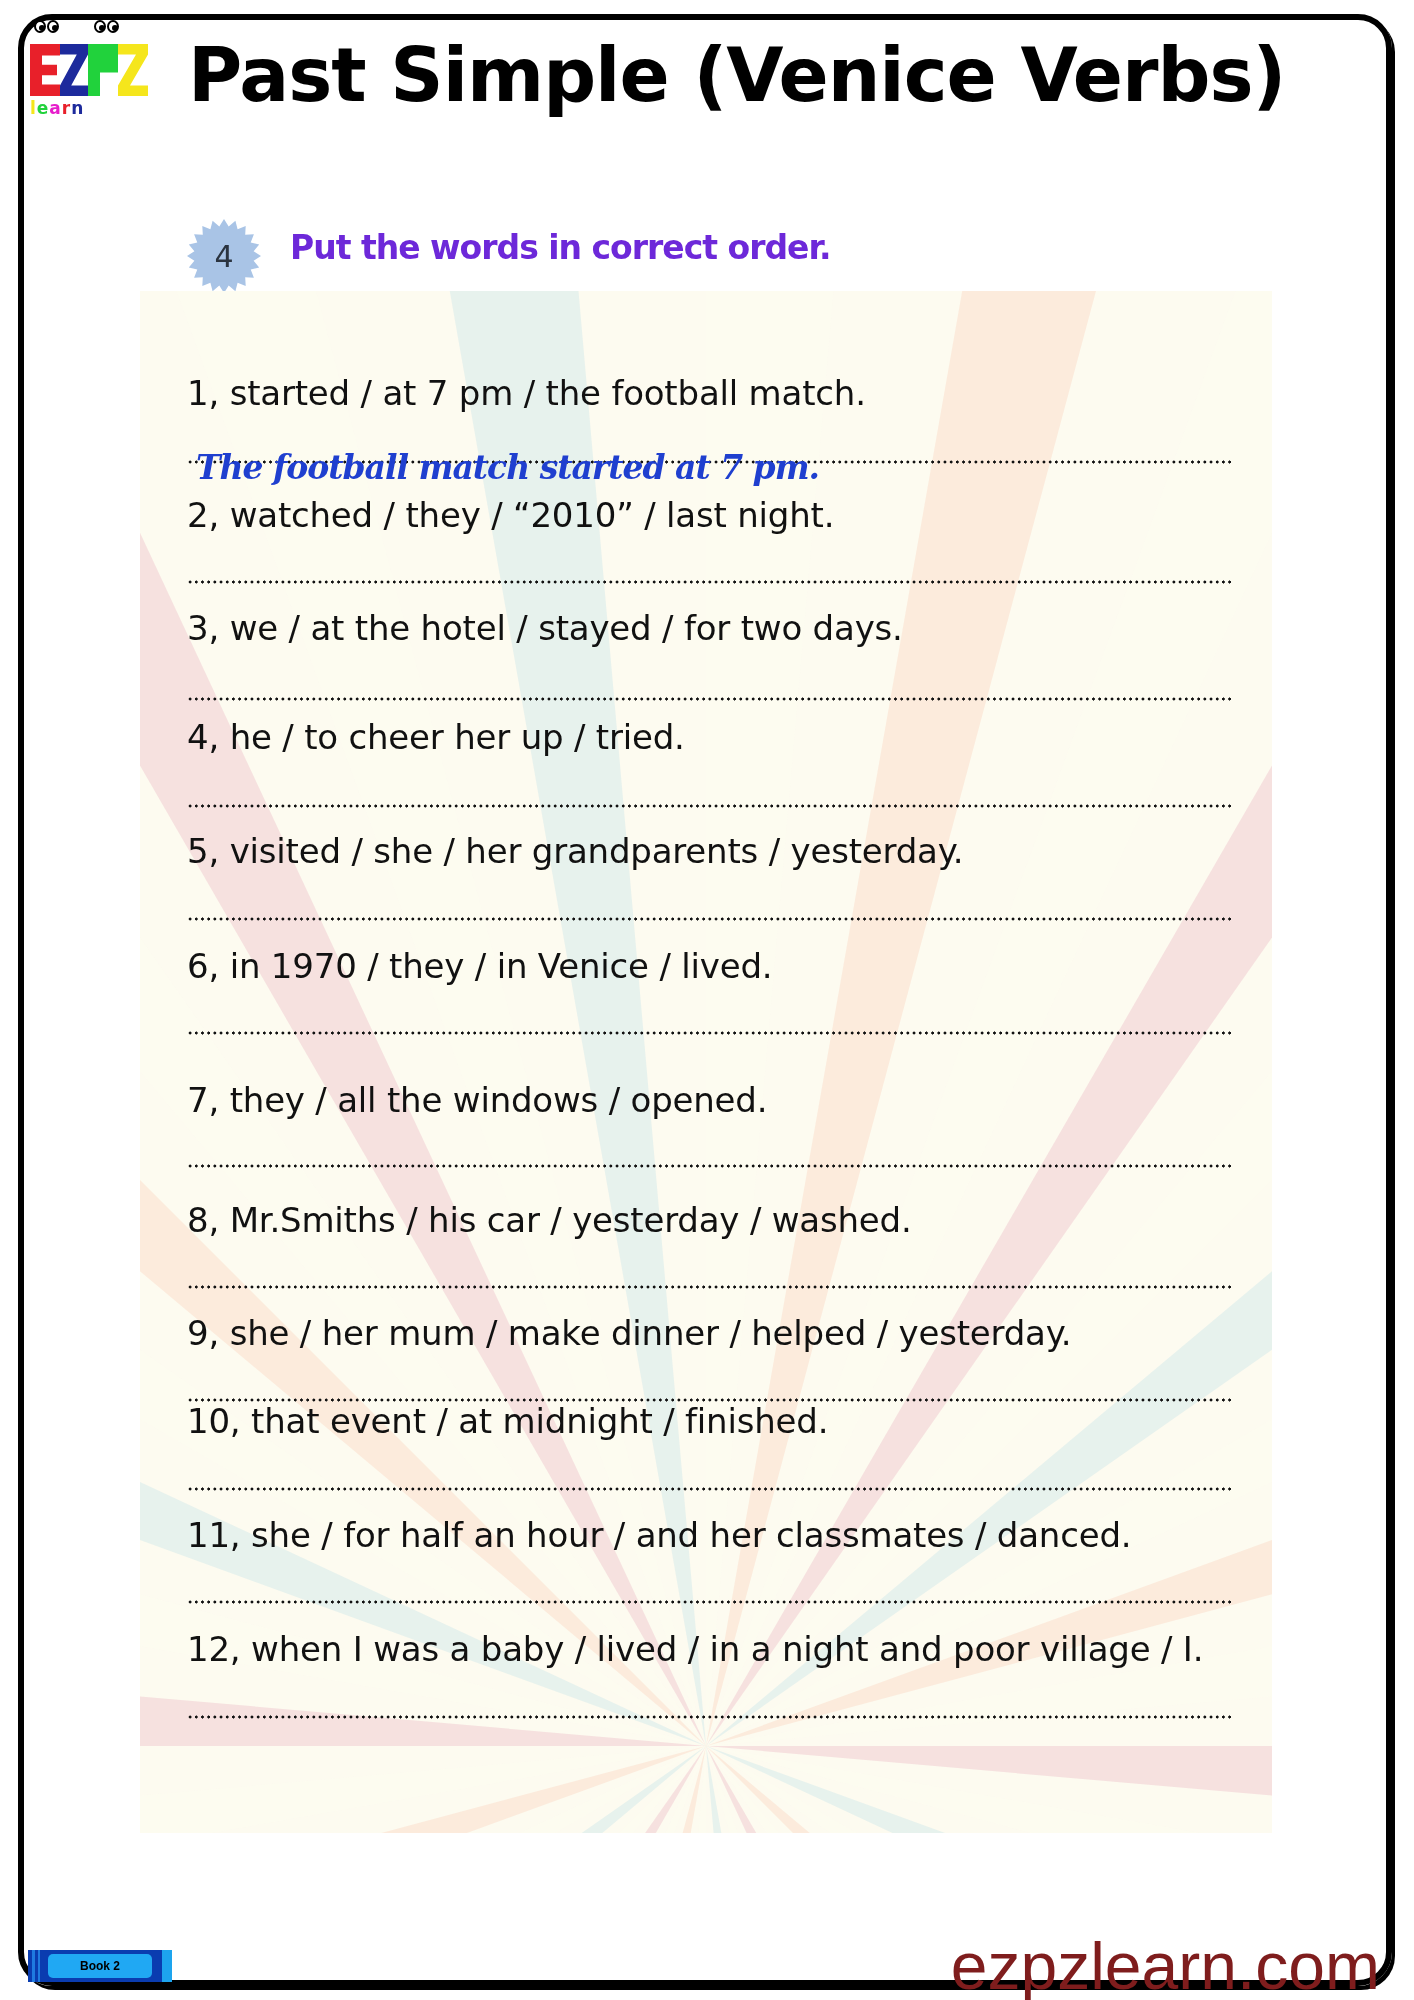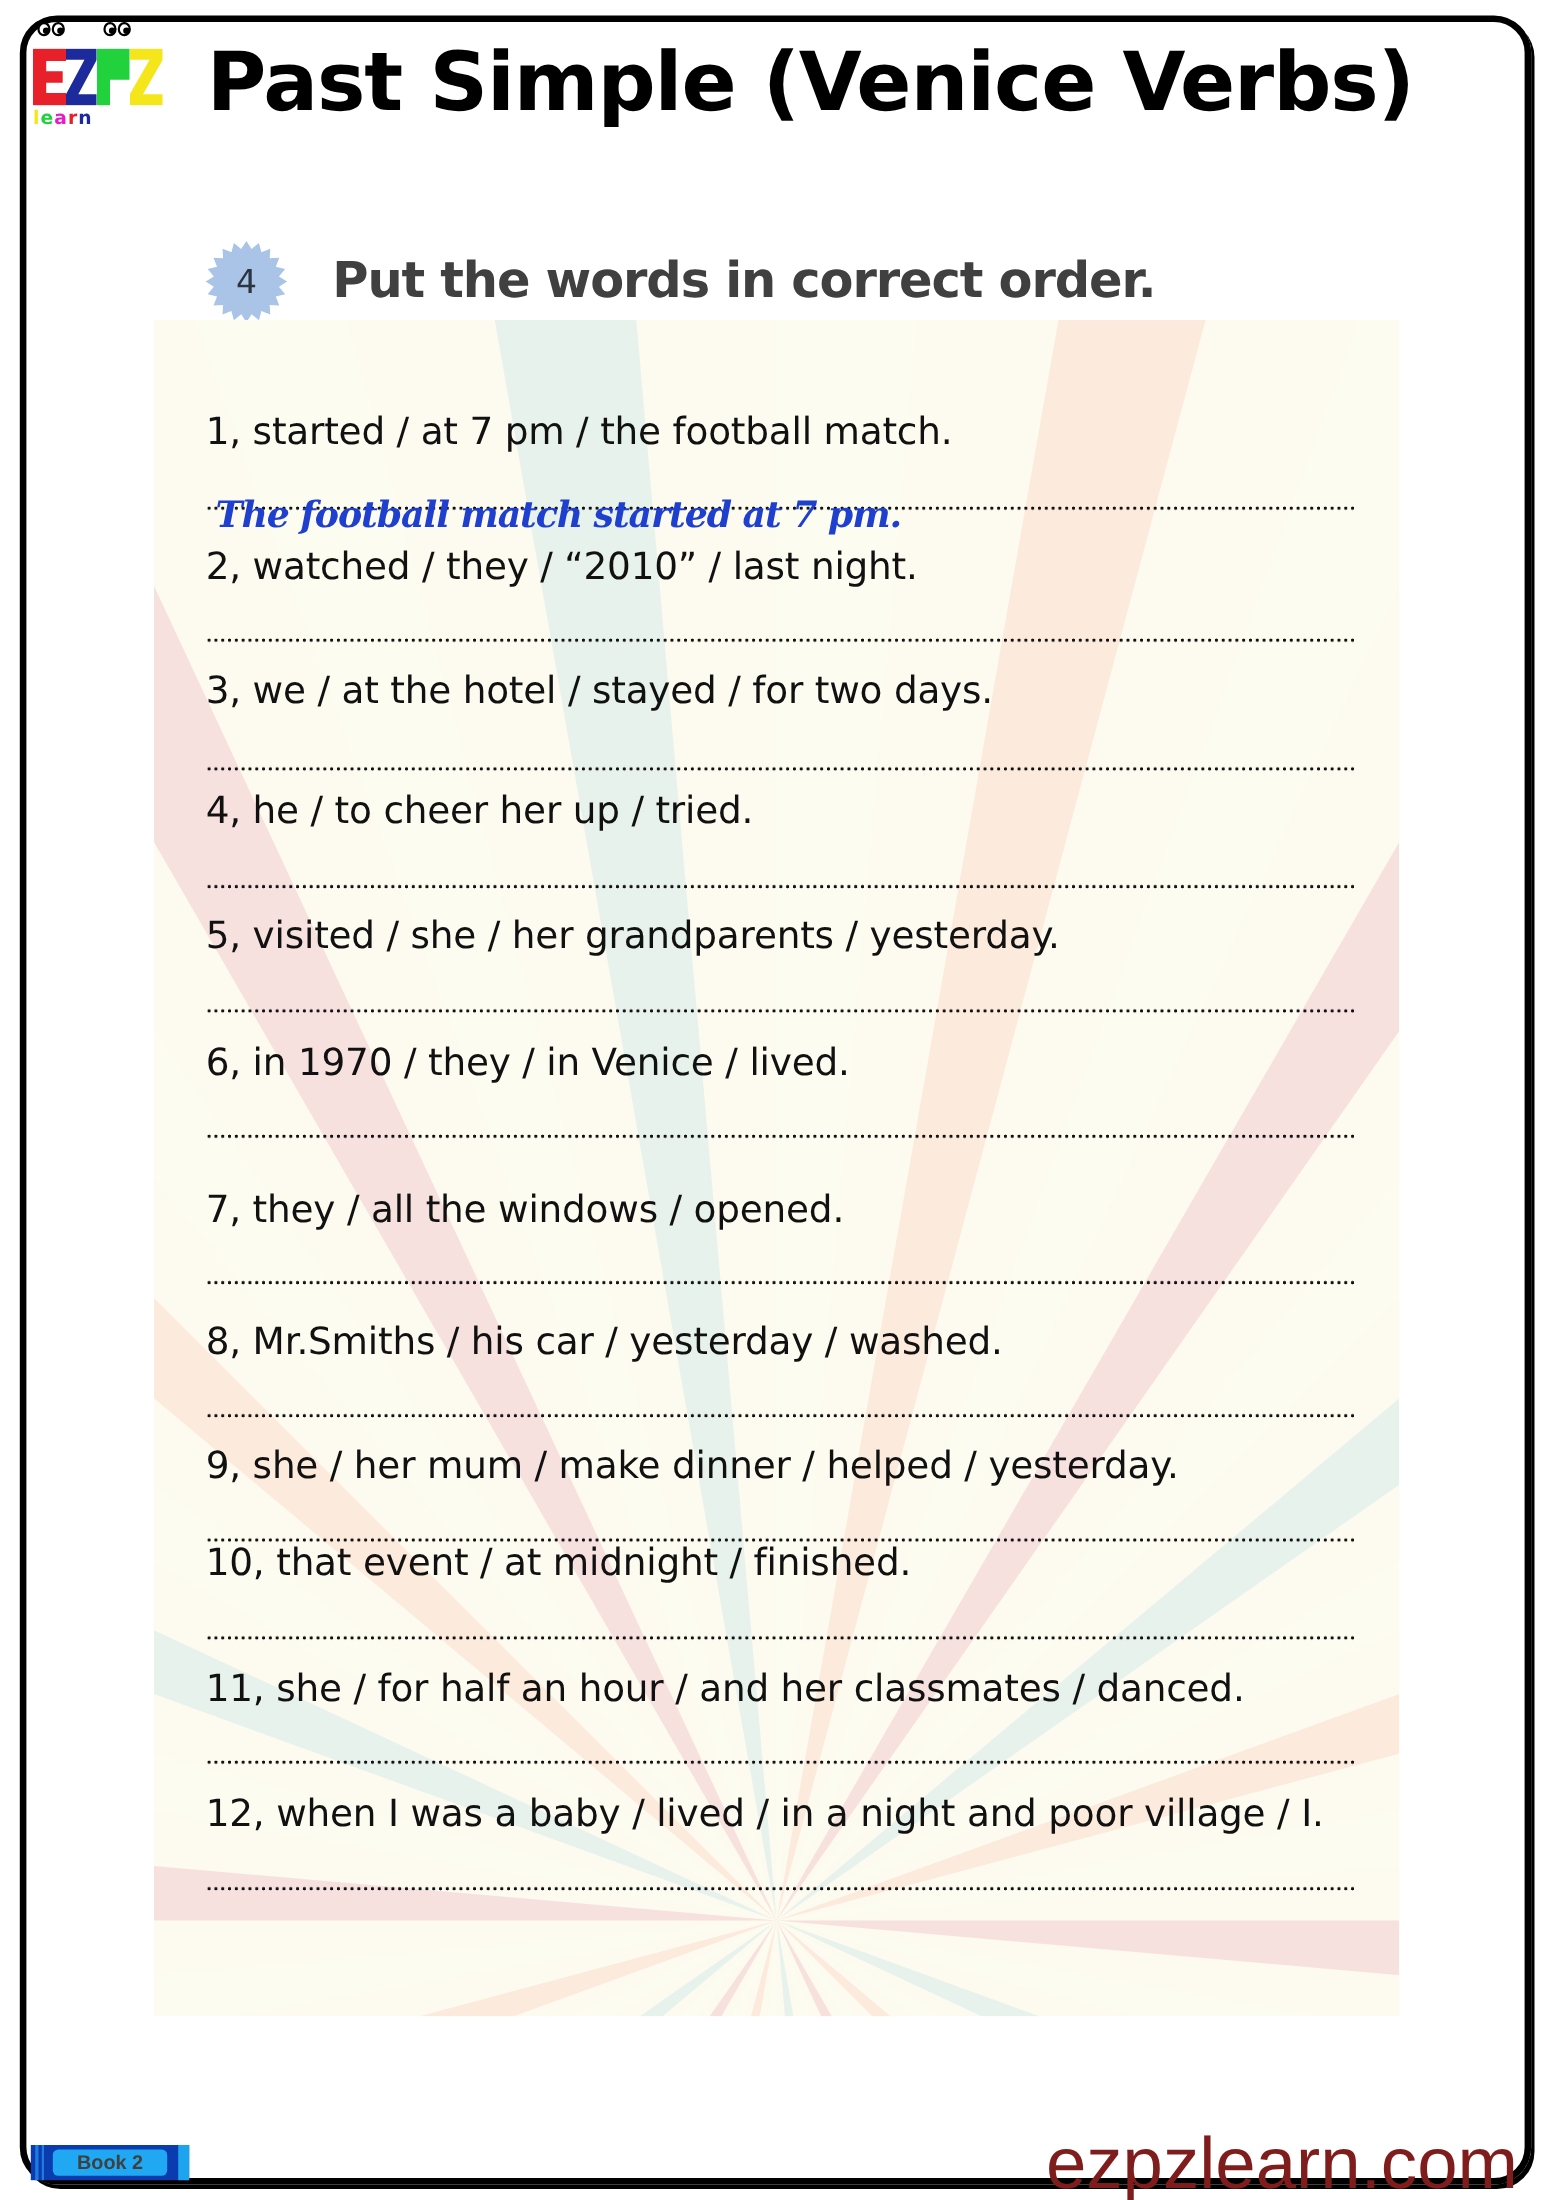--- a/index.html
+++ b/index.html
@@ -16,32 +16,32 @@
   .logo .eye { width:12px; height:13px; border:2px solid #000; border-radius:50%; background:#fff; position:relative; box-sizing:border-box; }
   .logo .eye::after { content:""; position:absolute; width:6px; height:6px; border-radius:50%; background:#000; left:3px; top:3px; }
   .logo .sub { position:absolute; left:2px; top:80px; display:flex; font-family:"DejaVu Sans", sans-serif; font-weight:bold; font-size:17px; letter-spacing:1px; line-height:17px; }
   .title {
     position:absolute; left:188px; top:30px; font-family:"DejaVu Sans", sans-serif; font-weight:bold;
     font-size:74px; color:#000; letter-spacing:-1px; line-height:90px; white-space:nowrap;
   }
   .badge { position:absolute; left:186px; top:218px; width:76px; height:76px; }
   .badge svg { position:absolute; left:0; top:0; }
   .badge span { position:absolute; left:0; top:0; width:76px; height:76px; display:flex; align-items:center; justify-content:center; font-family:"DejaVu Sans", sans-serif; font-size:30px; color:#2b3440; }
-  .instruction { position:absolute; left:302px; top:228px; font-family:"DejaVu Sans", sans-serif; font-weight:bold; font-size:45px; color:#404040; letter-spacing:-1px; white-space:nowrap; }
+  .instruction { position:absolute; left:290px; top:228px; font-family:"DejaVu Sans", sans-serif; font-weight:bold; font-size:33px; color:#6d28d9; letter-spacing:-1px; white-space:nowrap; }
   .panel { position:absolute; left:140px; top:291px; width:1132px; height:1542px; overflow:hidden; background:#fdfbf0; }
   .panel svg { position:absolute; left:0; top:0; }
   .q { position:absolute; left:187px; font-family:"DejaVu Sans", sans-serif; font-size:34px; color:#111; white-space:nowrap; letter-spacing:-0.2px; }
   .dots { position:absolute; left:187px; width:1045px; height:4px;
     background-image: radial-gradient(circle, #111 1.4px, transparent 1.7px);
     background-size:6.2px 4px; background-repeat:repeat-x; }
   .answer { position:absolute; left:196px; top:420px; font-family:"DejaVu Serif", serif; font-style:italic; font-weight:bold; font-size:33px; color:#1f3fcf; white-space:nowrap; letter-spacing:-1px;margin-top:28px; }
   .book-badge { position:absolute; left:28px; top:1950px; width:144px; height:32px; background:#0a3cb0; border-right:10px solid #1da4ee; box-sizing:border-box; }
   .book-badge::before { content:""; position:absolute; left:4px; top:0; width:3px; height:32px; background:#1f7be0; }
   .book-badge::after { content:""; position:absolute; left:10px; top:0; width:2px; height:32px; background:#1f7be0; }
-  .book-badge span { position:absolute; left:20px; top:4px; width:104px; height:24px; background:#20a8f3; border-radius:5px; color:#404040; font-family:"Liberation Sans", sans-serif; font-weight:bold; font-size:18px; display:flex; align-items:center; justify-content:center; }
+  .book-badge span { position:absolute; left:20px; top:4px; width:104px; height:24px; background:#20a8f3; border-radius:5px; color:#000000; font-family:"Liberation Sans", sans-serif; font-weight:bold; font-size:12px; display:flex; align-items:center; justify-content:center; }
   .site { position:absolute; right:34px; top:1928px; font-family:"Liberation Sans", sans-serif; font-weight:normal; font-size:66px; color:#7f1d1d; letter-spacing:0px; }
 </style>
 </head>
 <body>
 
 <div class="frame"></div>
 
 <div class="logo">
   <div class="eyes" style="left:6px;">
     <div class="eye"></div>

